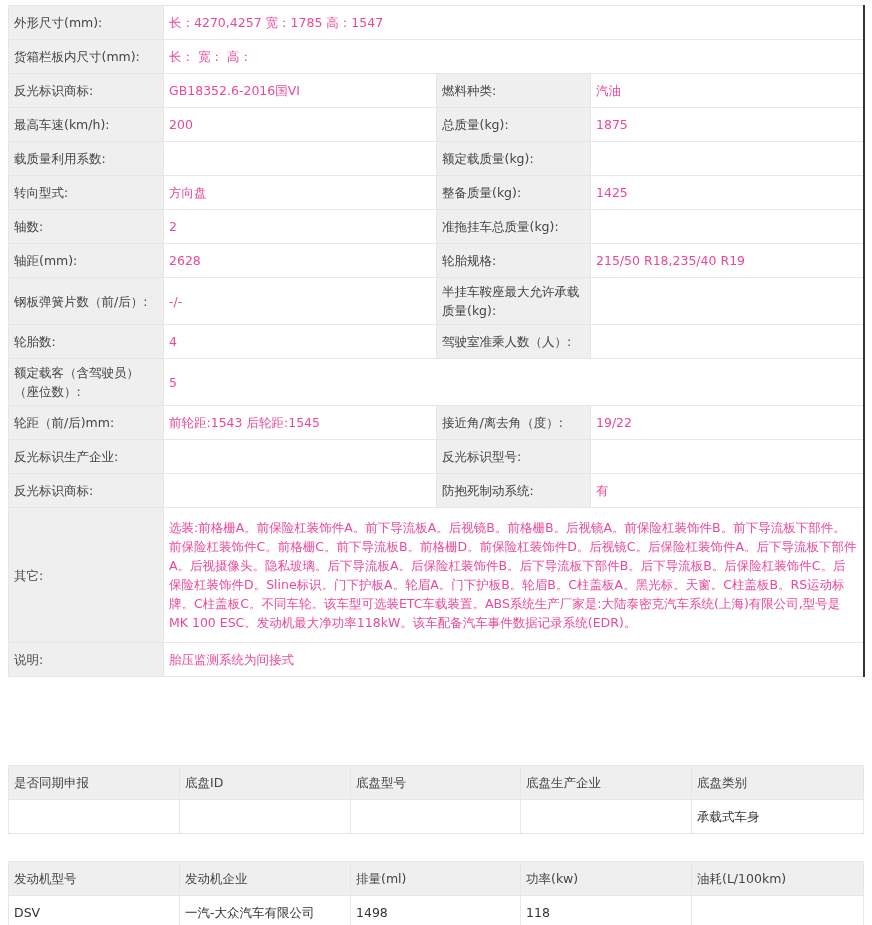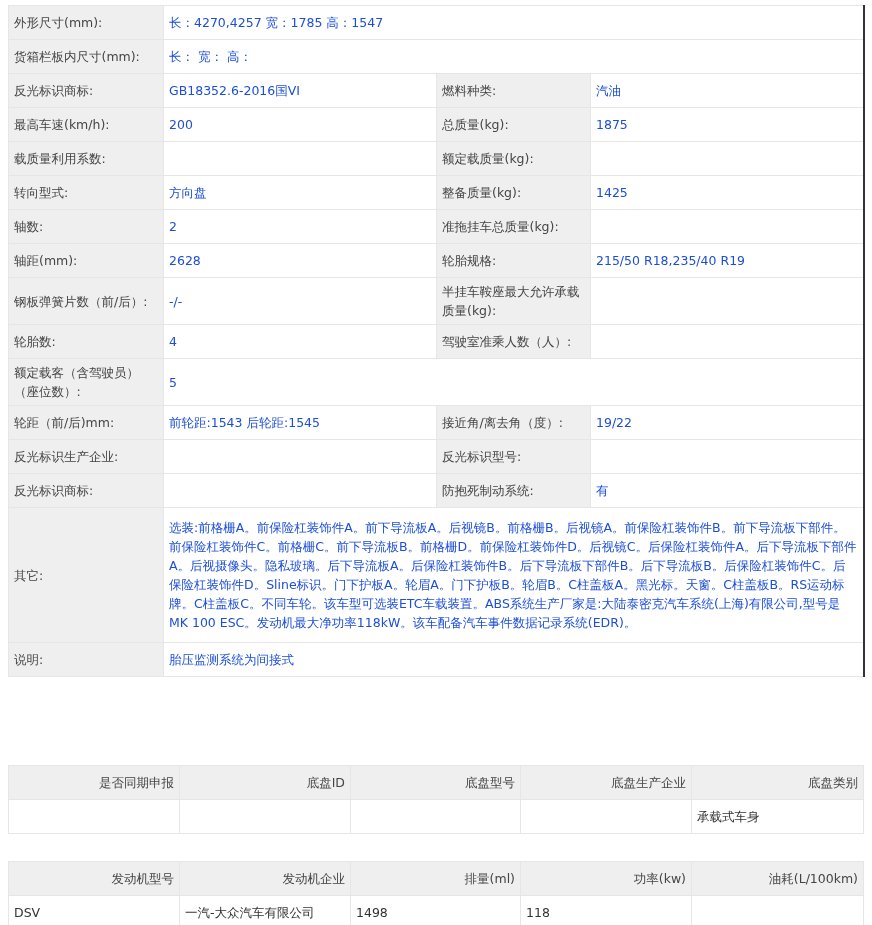--- a/index.html
+++ b/index.html
@@ -4,35 +4,35 @@
 <style>
   html, body { margin: 0; padding: 0; background: #ffffff; }
   body {
     width: 872px; height: 925px; overflow: hidden; position: relative;
     font-family: "DejaVu Sans", "Liberation Sans", sans-serif;
     font-size: 12.5px; color: #333333;
   }
   table { border-collapse: collapse; table-layout: fixed; }
   td { border: 1px solid #e6e6e6; padding: 0 5px; vertical-align: middle; line-height: 19px; }
   .lbl { background: #efefef; color: #444; }
-  .val { background: #ffffff; color: #1d4ed8; }
+  .val { background: #ffffff; color: #ec4899; }
 
   #main {
     position: absolute; left: 8px; top: 5px; width: 855px;
     border-right: 2px solid #333333;
     padding-left: 15px;
   }
   #main td { height: 33px; }
   #main tr.tall td { height: 46px; }
   #main tr.xtall td { height: 126px; }
   #main tr.other td.val { font-size: 12.5px; line-height: 19px; padding-top: 4px; padding-bottom: 4px; }
 
   .grid5 { position: absolute; left: 8px; width: 855px; }
   .grid5 td { height: 33px; }
-  .grid5 tr.head td { background: #efefef; color: #444; text-align: right; }
+  .grid5 tr.head td { background: #efefef; color: #444; }
   #chassis { top: 765px; }
   #engine { top: 861px; }
 </style>
 </head>
 <body>
 
 <table id="main">
   <colgroup>
       <col style="width:155px">
       <col style="width:273px">

